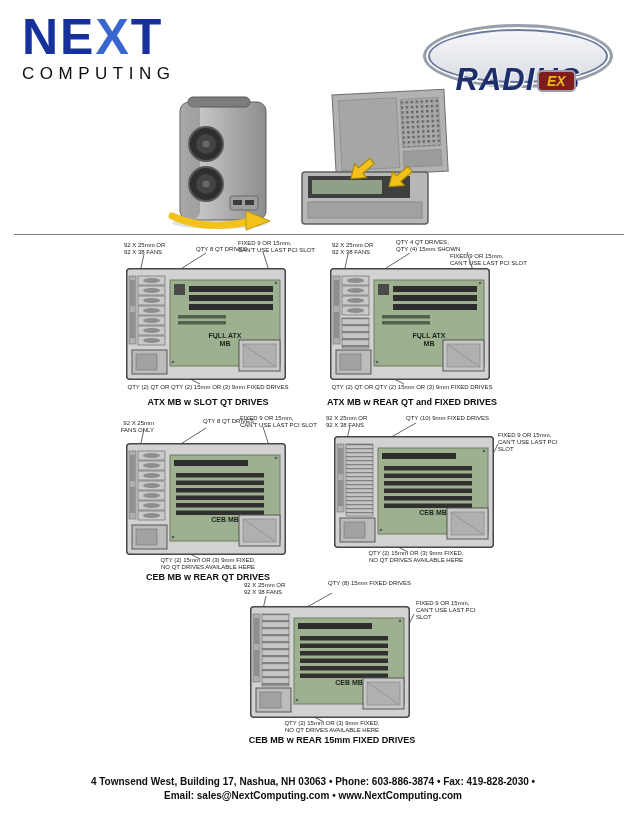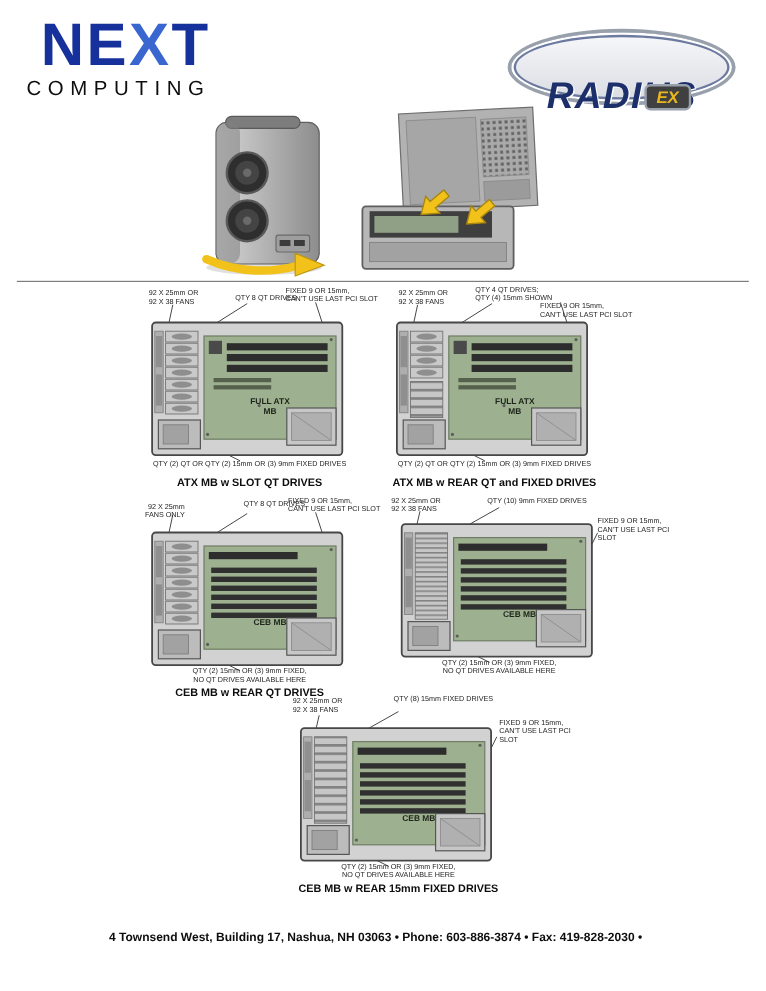--- a/index.html
+++ b/index.html
@@ -1,32 +1,32 @@
 <!DOCTYPE html>
 <html><head>
 <meta charset="utf-8">
 <style>
   html,body{margin:0;padding:0;background:#e9e9e9;}
   .page{position:relative;width:638px;height:826px;margin:0 auto;background:#ffffff;overflow:hidden;
         font-family:"Liberation Sans",sans-serif;color:#111;}
 
   
   .brand{position:absolute;left:22px;top:12px;line-height:1;}
-  .brand-next{font-size:50px;font-weight:800;letter-spacing:2px;color:#16309c;text-align:right;}
+  .brand-next{font-size:50px;font-weight:800;letter-spacing:2px;color:#16309c;}
   .brand-next .x{color:#3a66d0;}
   .brand-computing{margin-top:3px;font-size:17px;font-weight:400;letter-spacing:5.5px;color:#0d0d0d;}
 
   .badge{position:absolute;left:423px;top:24px;width:190px;height:86px;}
   .badge-oval{position:absolute;left:0;top:0;width:184px;height:58px;border-radius:50%;
       border:3px solid #98a0ac;background:linear-gradient(#f7f8fa,#d9dce2);
       box-shadow:inset 0 0 0 2px #ffffff, inset 0 0 0 4px #6c7aa0;
       display:flex;align-items:center;justify-content:center;}
   .badge-name{font-size:31px;font-weight:800;font-style:italic;color:#1d2f6b;letter-spacing:1px;
       text-shadow:1px 1px 0 #ffffff;margin-top:48px;}
-  .badge-ex{position:absolute;left:114px;top:46px;padding:1px 8px;background:#404040;color:#eab71f;
+  .badge-ex{position:absolute;left:114px;top:46px;padding:1px 8px;background:#7f1d1d;color:#eab71f;
       font-size:14px;font-weight:800;font-style:italic;border:2px solid #98a0ac;border-radius:5px;}
 
   
   .photo{position:absolute;}
 
   
   .divider{position:absolute;left:14px;right:14px;top:234px;border-top:1.5px solid #7d7d7d;}
 
   
   .diagram{position:absolute;width:240px;height:172px;margin:0;}
@@ -310,15 +310,18 @@
 CAN'T USE LAST PCI SLOT</div>
     <div class="co" style="left:15px;top:144px;width:210px;text-align:center">QTY (2) 15mm OR (3) 9mm FIXED,
 NO QT DRIVES AVAILABLE HERE</div>
     <figcaption class="caption">CEB MB w REAR 15mm FIXED DRIVES</figcaption>
   </figure>
 
   <div class="footer">
     <div class="f-line">
       <span>4 Townsend West, Building 17, Nashua, NH 03063 • Phone: 603-886-3874 • Fax: 419-828-2030 •</span>
     </div>
+    <div class="f-line">
+      <span>Email: </span><a href="#">sales@NextComputing.com</a><span> • </span><a href="#">www.NextComputing.com</a>
+    </div>
   </div>
 
 </div>
 
 </body></html>

